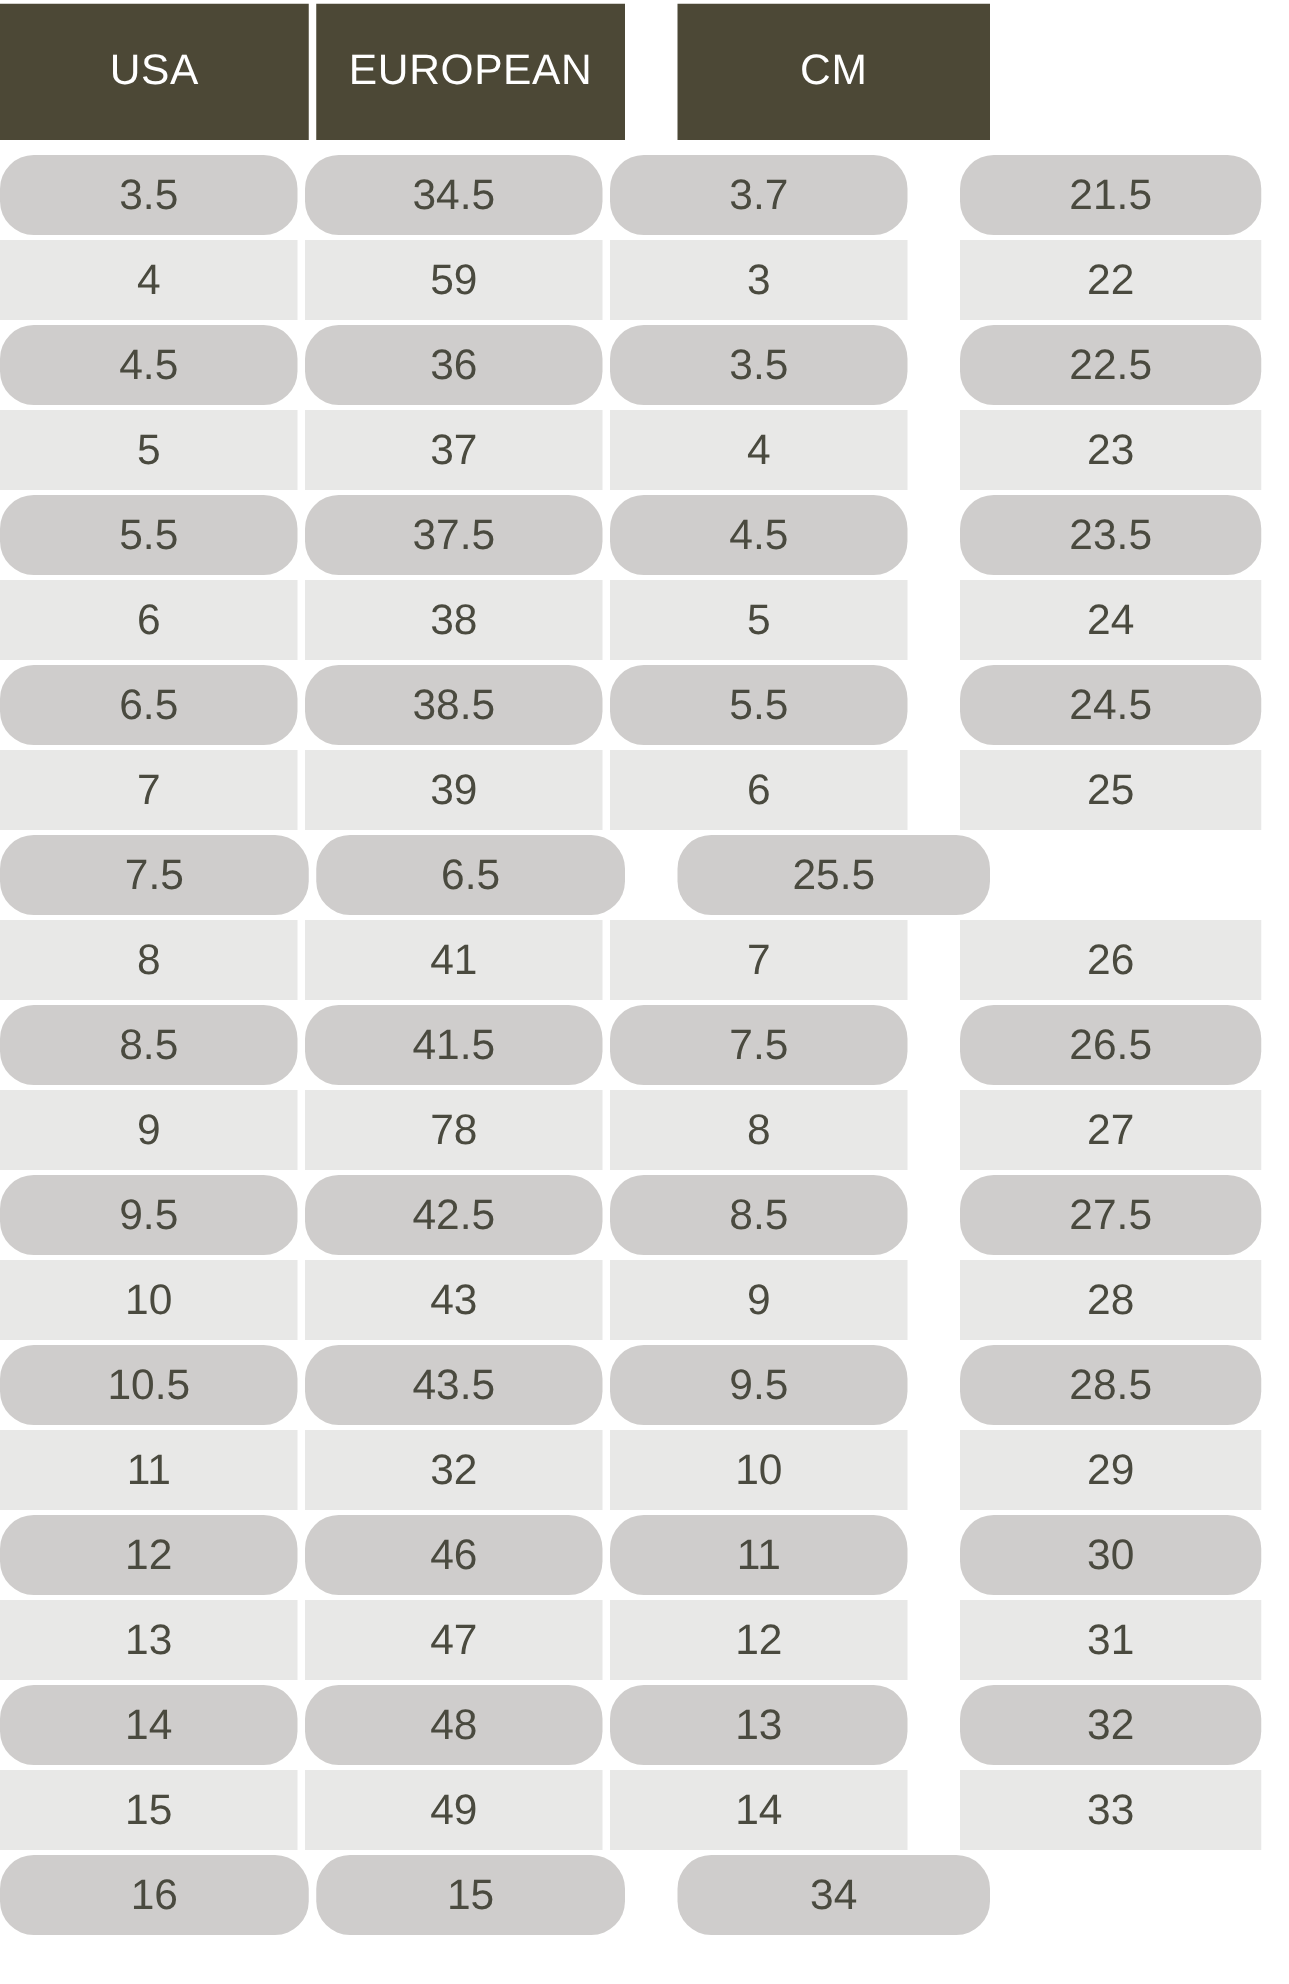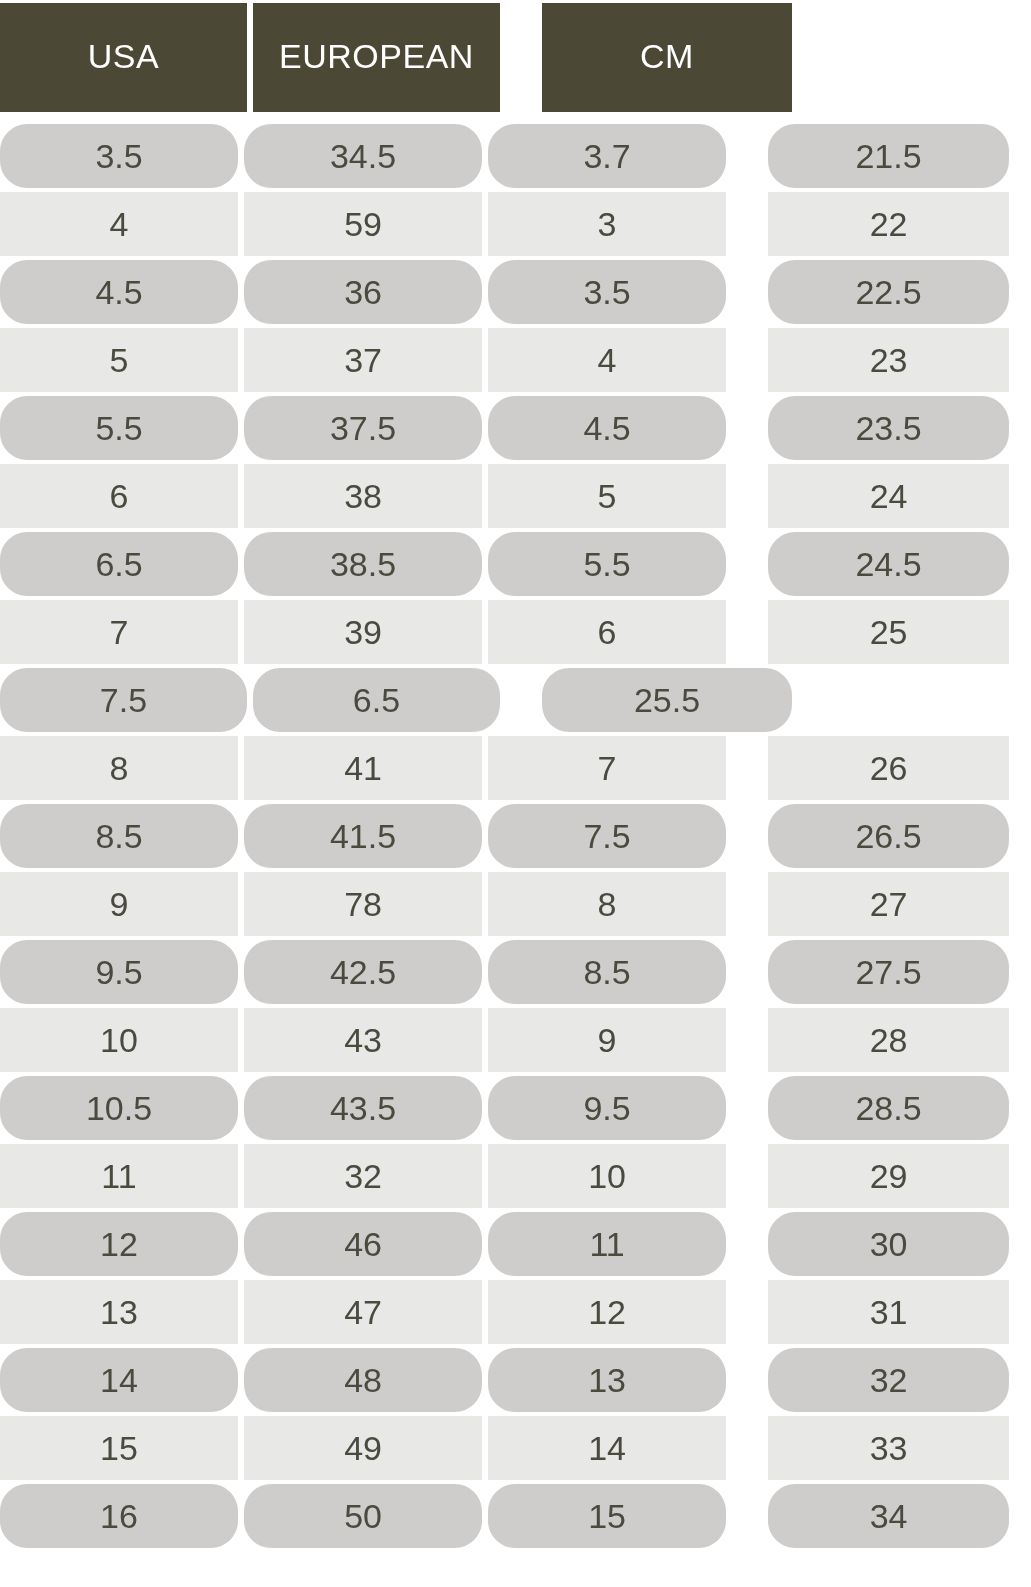--- a/index.html
+++ b/index.html
@@ -196,18 +196,17 @@
         <div class="cell">32</div>
       </div>
       <div class="chart-row body-row row-light">
         <div class="cell">15</div>
         <div class="cell">49</div>
         <div class="cell">14</div>
         <div class="cell">33</div>
       </div>
       <div class="chart-row body-row row-dark">
         <div class="cell">16</div>
-        <div class="cell">50</div>
         <div class="cell">15</div>
         <div class="cell">34</div>
       </div>
     </div>
 </div>
 
 </body></html>

